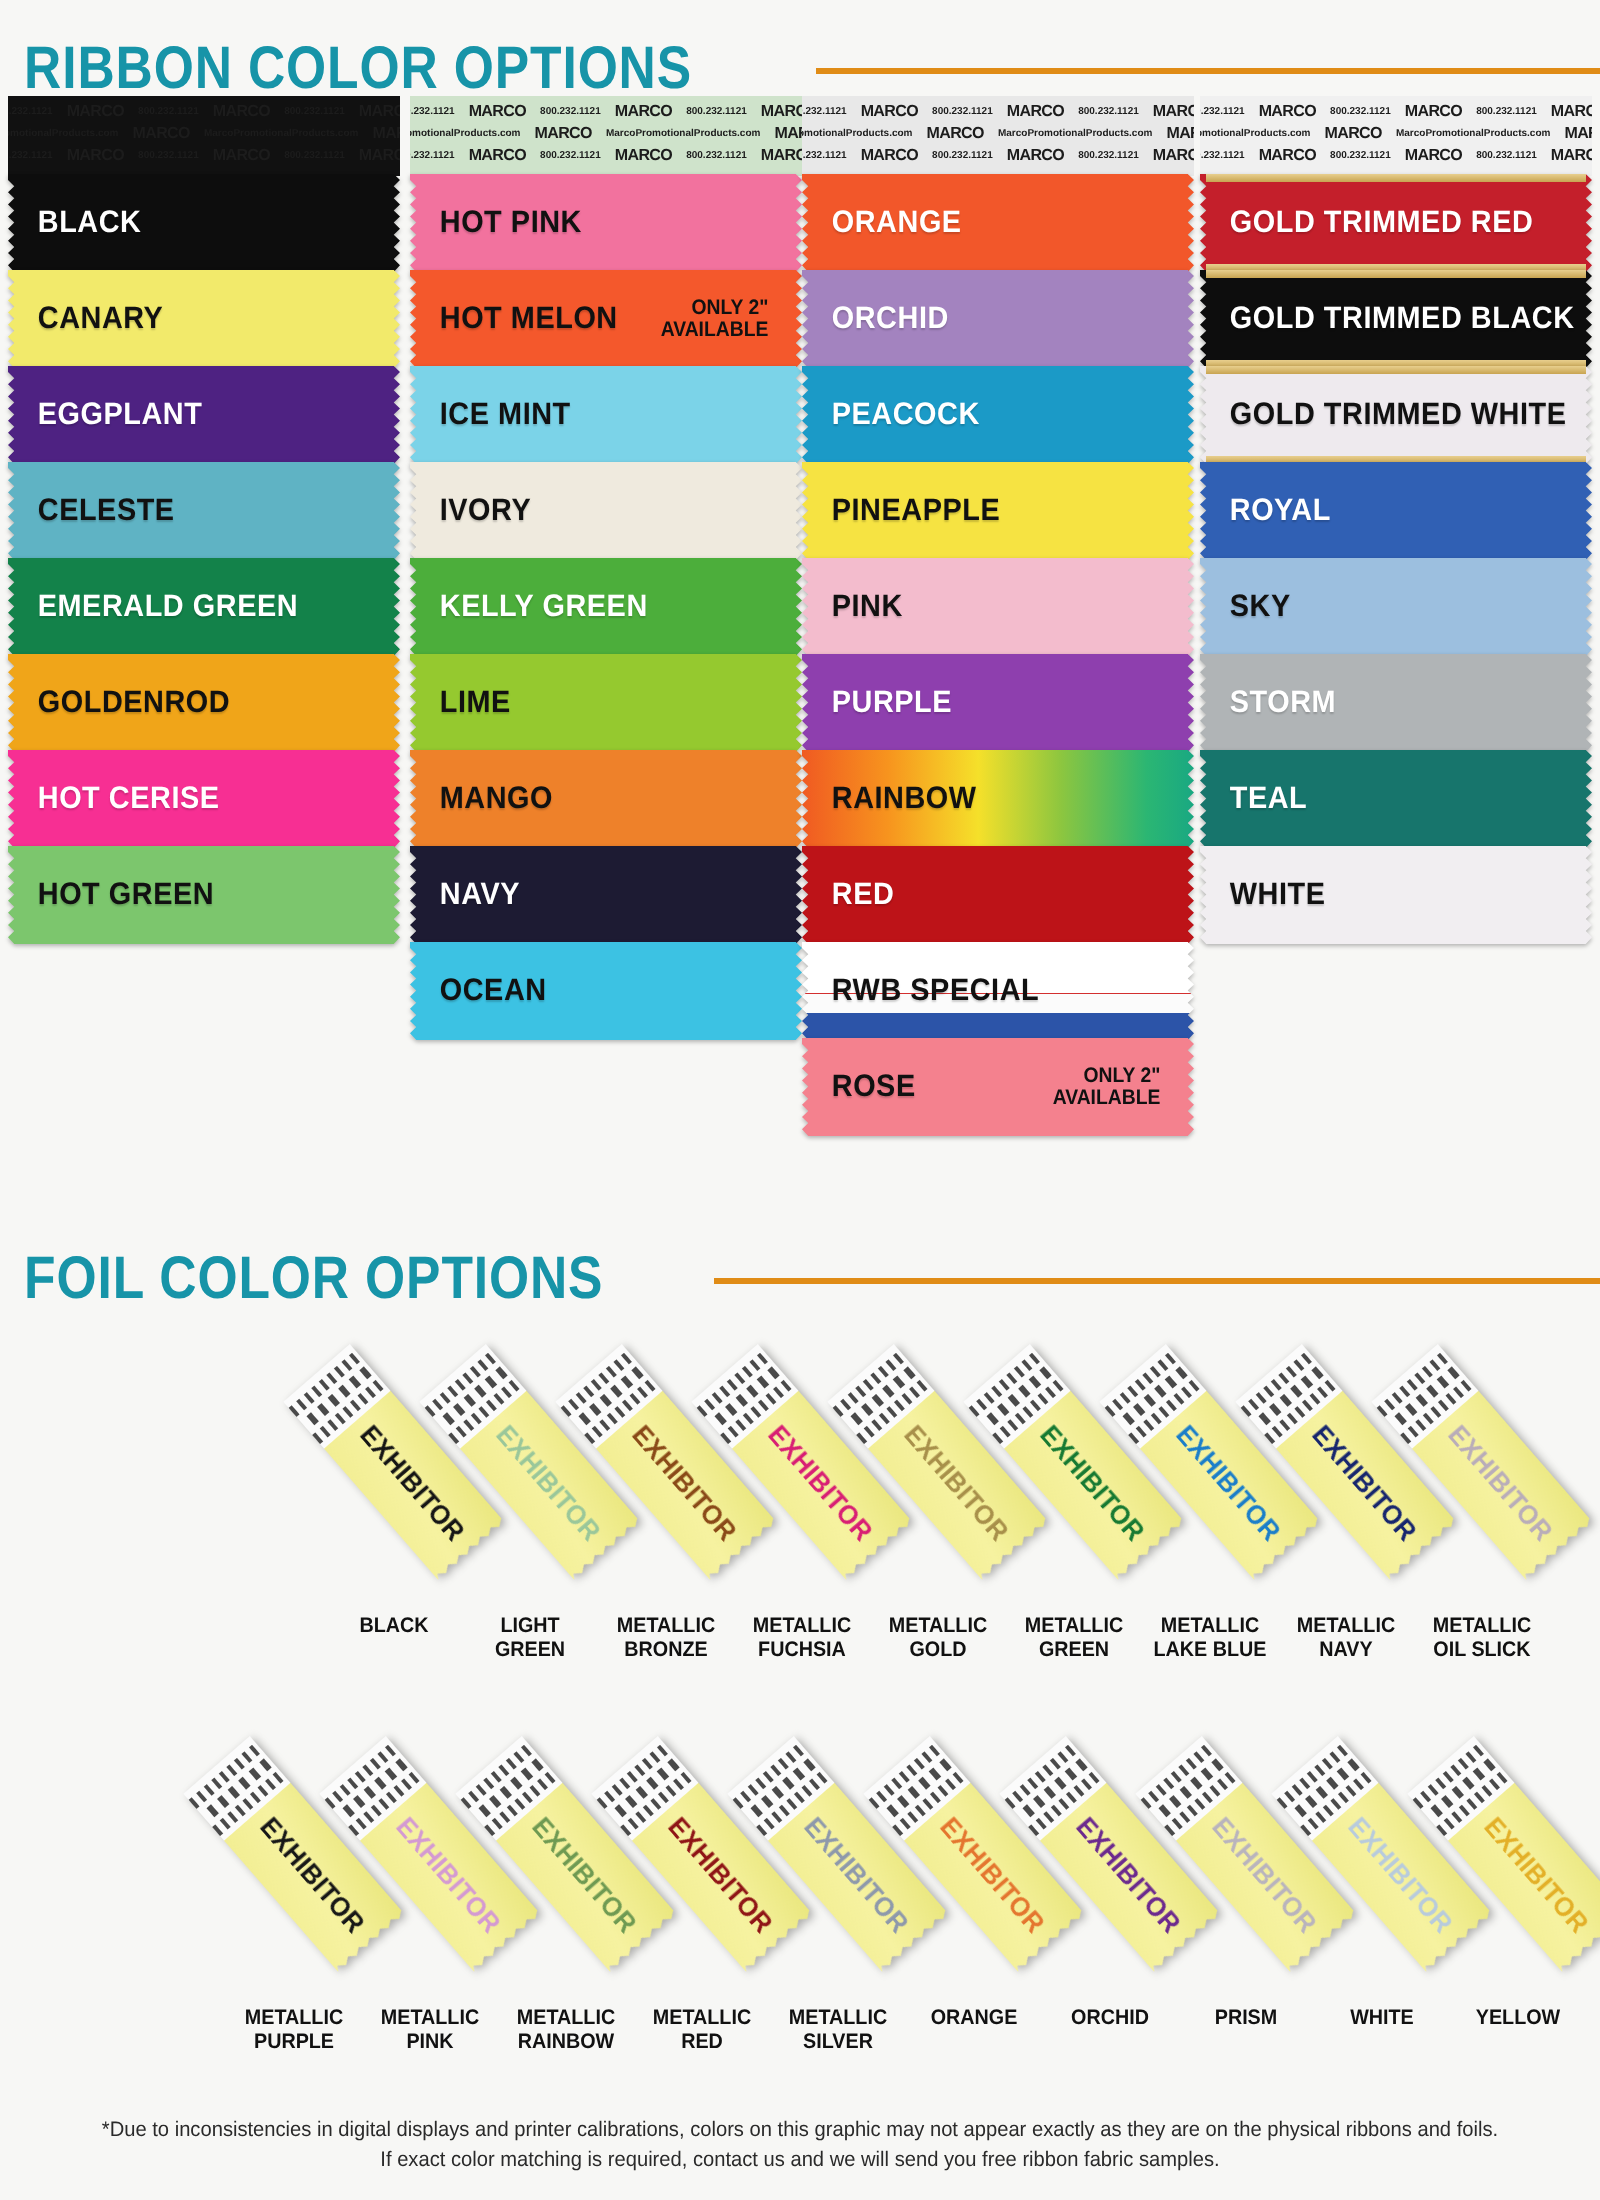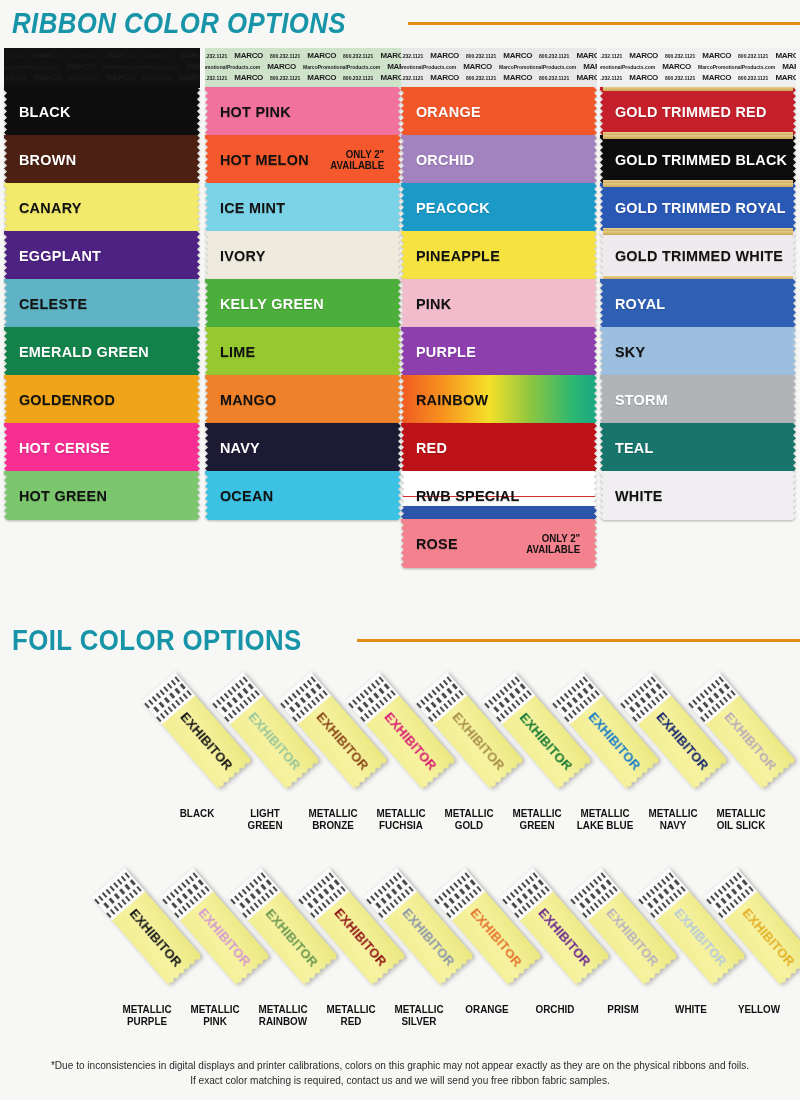--- a/index.html
+++ b/index.html
@@ -161,21 +161,21 @@
     font-family:"Liberation Sans Narrow","Liberation Sans",sans-serif;
     font-size:10.5px;line-height:15px;color:#2a2a2a;
     transform:scaleX(0.96);
   }
 </style>
 </head>
 <body>
 
 <div class="page">
 
-  <div class="section-head" style="top:8px;left:0;font-style:italic;">
+  <div class="section-head" style="top:20px;left:0;">
     <div class="section-title">RIBBON COLOR OPTIONS</div>
     <div class="rule"></div>
   </div>
 
   <div class="ribbon-grid" id="ribbon-grid">
       <div class="ribbon-col col0">
         <div class="marco-header" style="background: rgb(17, 17, 17);">
           <div class="marco-strip ms0" style="margin-left: -4px;">
             <span class="">800.232.1121</span>
             <span class="big">MARCO</span>
@@ -195,24 +195,20 @@
             <span class="big">MARCO</span>
             <span class="">800.232.1121</span>
             <span class="big">MARCO</span>
             <span class="">800.232.1121</span>
             <span class="big">MARCO</span>
           </div>
         </div>
         <div class="ribbon">
           <div class="face" style="background: rgb(13, 13, 13);"></div>
           <div class="label" style="color: rgb(255, 255, 255);">BLACK</div>
-        </div>
-        <div class="ribbon">
-          <div class="face" style="background: rgb(76, 32, 19);"></div>
-          <div class="label" style="color: rgb(255, 255, 255);">BROWN</div>
         </div>
         <div class="ribbon">
           <div class="face" style="background: rgb(242, 234, 107);"></div>
           <div class="label" style="color: rgb(17, 17, 17);">CANARY</div>
         </div>
         <div class="ribbon">
           <div class="face" style="background: rgb(78, 34, 130);"></div>
           <div class="label" style="color: rgb(255, 255, 255);">EGGPLANT</div>
         </div>
         <div class="ribbon">
@@ -399,24 +395,20 @@
         </div>
         <div class="ribbon gold-trim">
           <div class="face" style="background: rgb(196, 31, 43);"></div>
           <div class="label" style="color: rgb(255, 255, 255);">GOLD TRIMMED RED</div>
         </div>
         <div class="ribbon gold-trim">
           <div class="face" style="background: rgb(13, 13, 13);"></div>
           <div class="label" style="color: rgb(255, 255, 255);">GOLD TRIMMED BLACK</div>
         </div>
         <div class="ribbon gold-trim">
-          <div class="face" style="background: rgb(42, 89, 181);"></div>
-          <div class="label" style="color: rgb(255, 255, 255);">GOLD TRIMMED ROYAL</div>
-        </div>
-        <div class="ribbon gold-trim">
           <div class="face" style="background: rgb(238, 234, 238);"></div>
           <div class="label" style="color: rgb(17, 17, 17);">GOLD TRIMMED WHITE</div>
         </div>
         <div class="ribbon">
           <div class="face" style="background: rgb(48, 96, 180);"></div>
           <div class="label" style="color: rgb(255, 255, 255);">ROYAL</div>
         </div>
         <div class="ribbon">
           <div class="face" style="background: rgb(156, 191, 223);"></div>
           <div class="label" style="color: rgb(17, 17, 17);">SKY</div>

